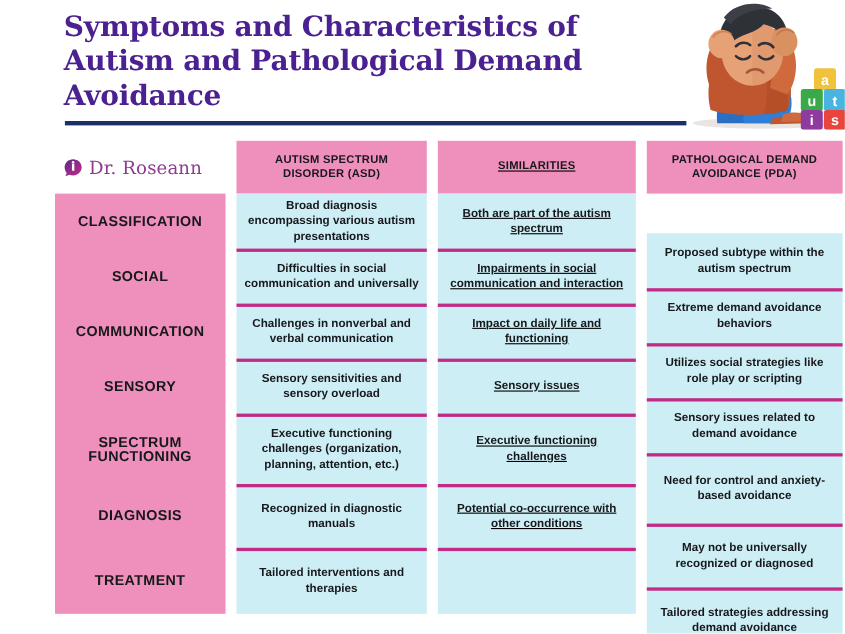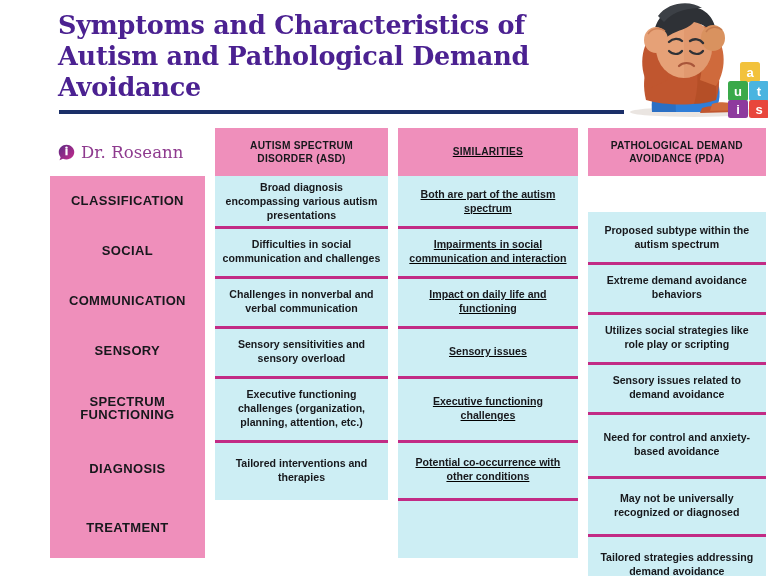--- a/index.html
+++ b/index.html
@@ -255,24 +255,25 @@
         <div class="row-label r4">SPECTRUM FUNCTIONING</div>
         <div class="row-label r5">DIAGNOSIS</div>
         <div class="row-label r6">TREATMENT</div>
       </div>
     </div>
 
     <div class="column" id="col-asd">
       <div class="col-header">AUTISM SPECTRUM DISORDER (ASD)</div>
       <div class="col-body">
         <div class="cell r0">Broad diagnosis encompassing various autism presentations</div>
-        <div class="cell r1">Difficulties in social communication and challenges</div>
+        <div class="cell r1">Difficulties in social communication and universally</div>
         <div class="cell r2">Challenges in nonverbal and verbal communication</div>
         <div class="cell r3">Sensory sensitivities and sensory overload</div>
         <div class="cell r4">Executive functioning challenges (organization, planning, attention, etc.)</div>
+        <div class="cell r5">Recognized in diagnostic manuals</div>
         <div class="cell r6">Tailored interventions and therapies</div>
       </div>
     </div>
 
     <div class="column" id="col-sim">
       <div class="col-header">SIMILARITIES</div>
       <div class="col-body">
         <div class="cell r0">Both are part of the autism spectrum</div>
         <div class="cell r1">Impairments in social communication and interaction</div>
         <div class="cell r2">Impact on daily life and functioning</div>

